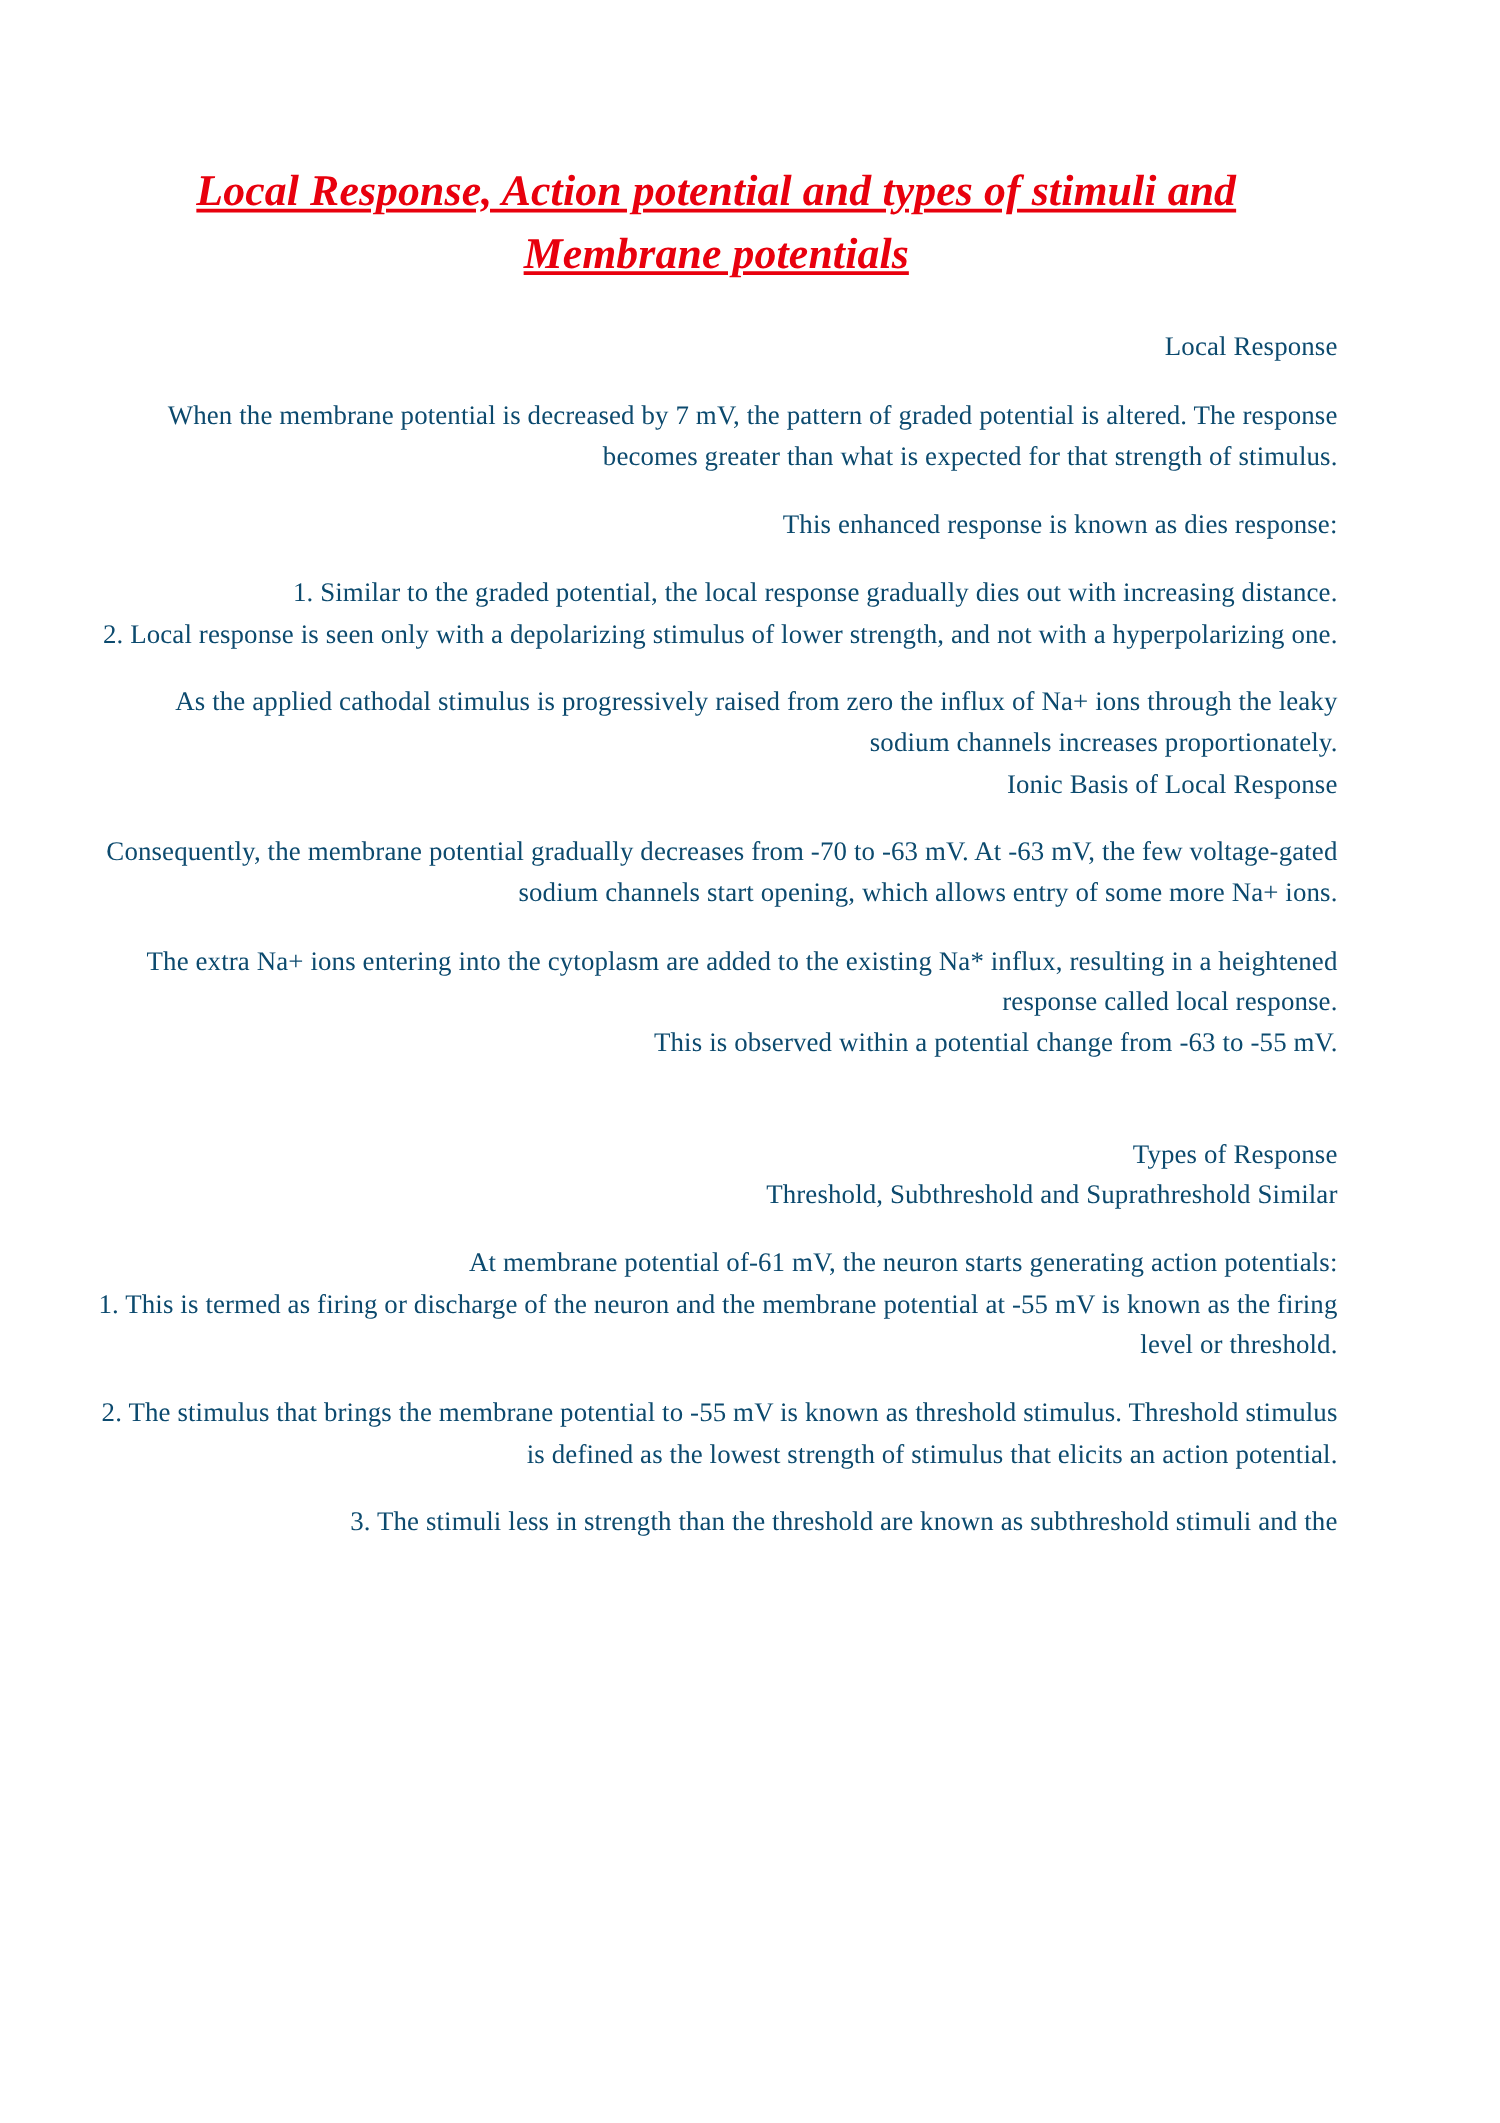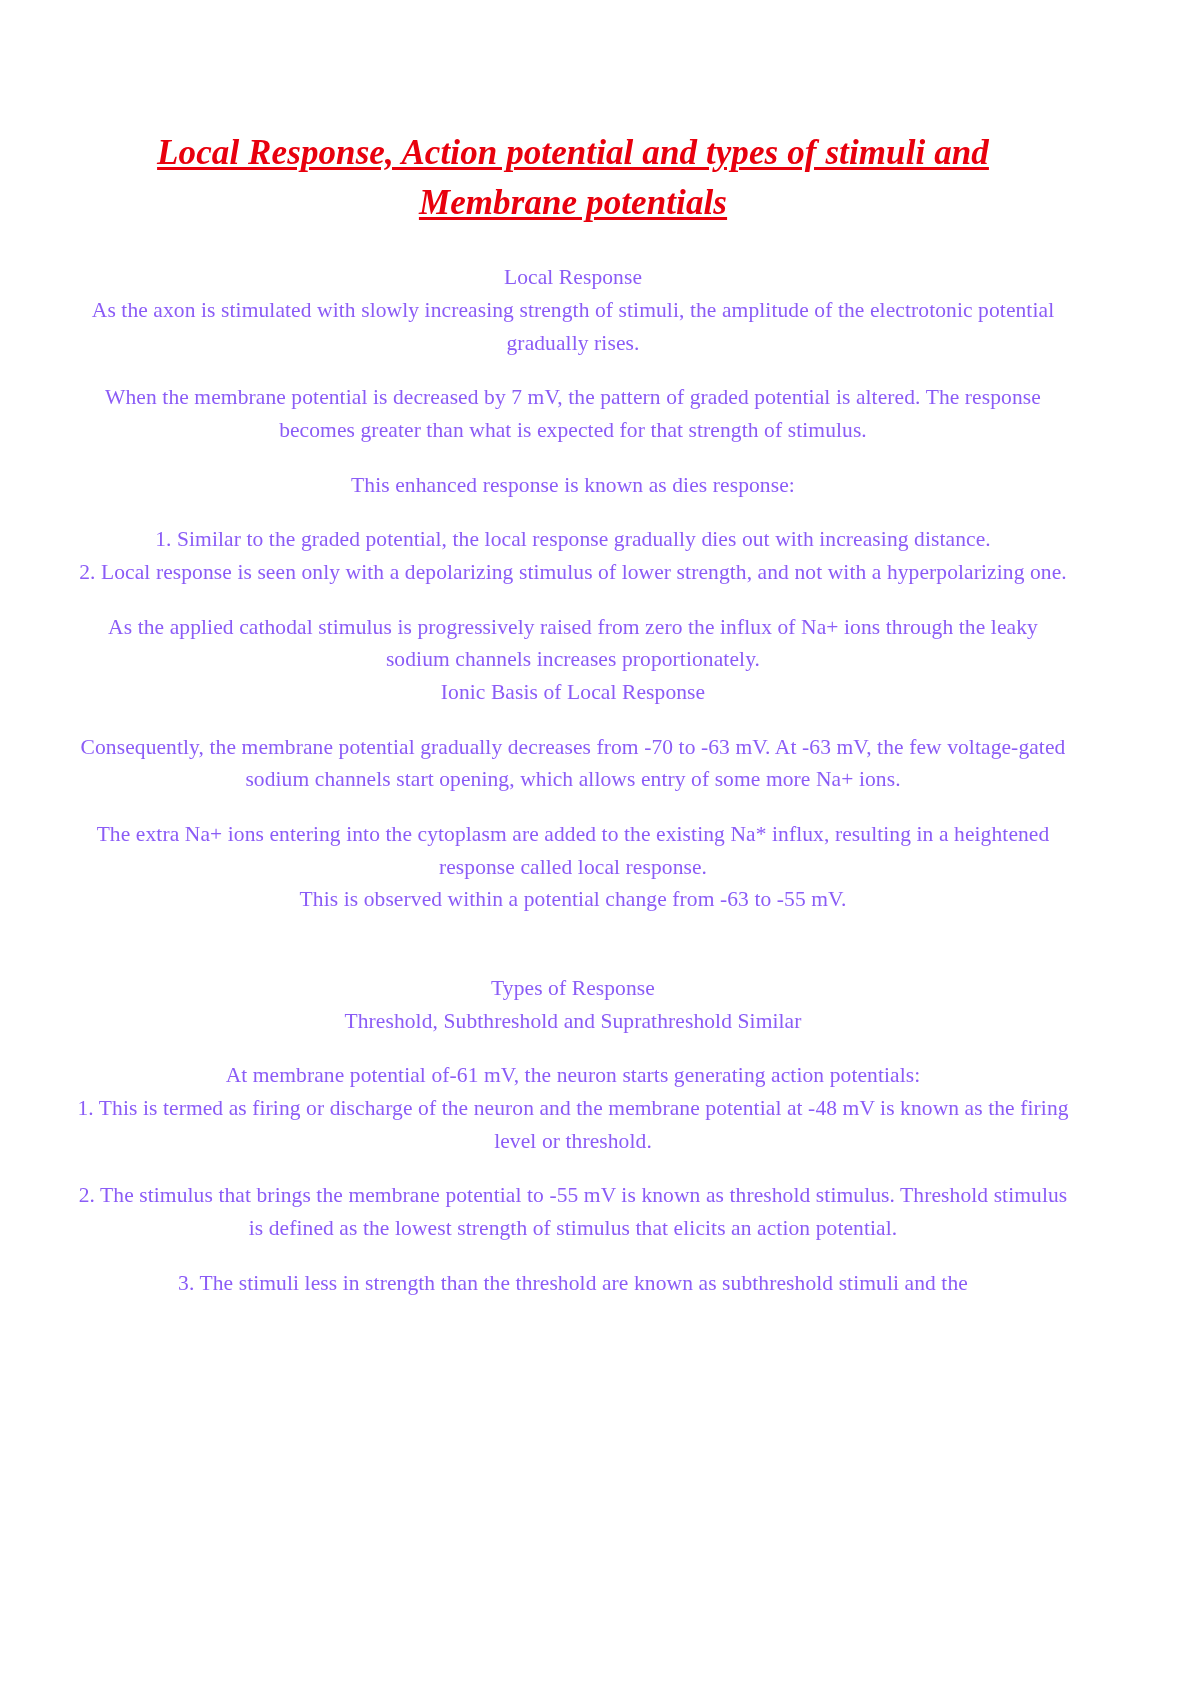--- a/index.html
+++ b/index.html
@@ -30,23 +30,23 @@
     line-height: 1.42;
     text-align: center;
     text-decoration: underline;
     text-underline-offset: 3px;
     margin: 0 0 34px 0;
     letter-spacing: 0.1px;
   }
   .body-block {
     font-size: 21.5px;
     line-height: 1.52;
-    text-align: center;
+    text-align: right;
     margin: 0 0 22px 0;
-    color: #8b5cf6;
+    color: #0c4a6e;
     letter-spacing: 0.1px;
   }
   .body-block.tight {
     margin-bottom: 0;
     font-family: Liberation Serif, serif;
   }
   .spacer-lg {
     height: 34px;
   }
   .line {
@@ -55,21 +55,20 @@
 </style>
 </head>
 <body>
 
 <div class="page">
 
   <h1 class="doc-title">Local Response, Action potential and  types of stimuli and Membrane potentials </h1>
 
   <p class="body-block">
       <span class="line">Local Response</span>
-      <span class="line">As the axon is stimulated with slowly increasing strength of stimuli, the amplitude of the electrotonic potential gradually rises.</span>
     </p>
 
   <p class="body-block">When the membrane potential is decreased by 7 mV, the pattern of graded potential is altered. The response becomes greater than what is expected for that strength of stimulus.</p>
 
   <p class="body-block">This enhanced response is known as dies response:</p>
 
   <p class="body-block">
       <span class="line">1. Similar to the graded potential, the local response gradually dies out with increasing distance.</span>
       <span class="line">2. Local response is seen only with a depolarizing stimulus of lower strength, and not with a hyperpolarizing one.</span>
     </p>
@@ -88,20 +87,20 @@
 
   <div class="spacer-lg"></div>
 
   <p class="body-block">
       <span class="line">Types of Response</span>
       <span class="line">Threshold, Subthreshold and Suprathreshold Similar</span>
     </p>
 
   <p class="body-block">
       <span class="line">At membrane potential of-61 mV, the neuron starts generating action potentials:</span>
-      <span class="line">1. This is termed as firing or discharge of the neuron and the membrane potential at -48 mV is known as the firing level or threshold.</span>
+      <span class="line">1. This is termed as firing or discharge of the neuron and the membrane potential at -55 mV is known as the firing level or threshold.</span>
     </p>
 
   <p class="body-block">2. The stimulus that brings the membrane potential to -55 mV is known as threshold stimulus. Threshold stimulus is defined as the lowest strength of stimulus that elicits an action potential.</p>
 
   <p class="body-block tight">3. The stimuli less in strength than the threshold are known as subthreshold stimuli and the</p>
 
 </div>
 
 </body></html>

